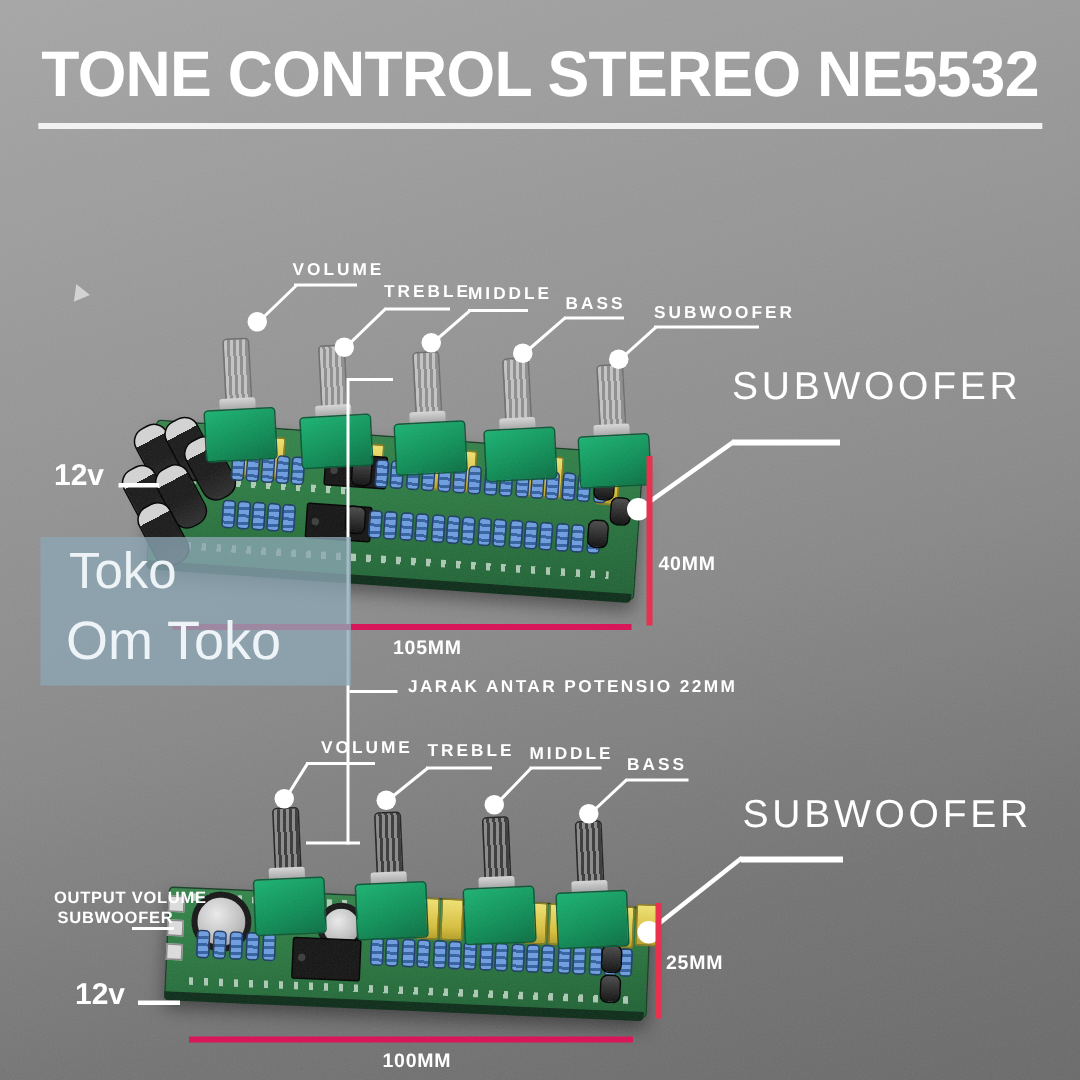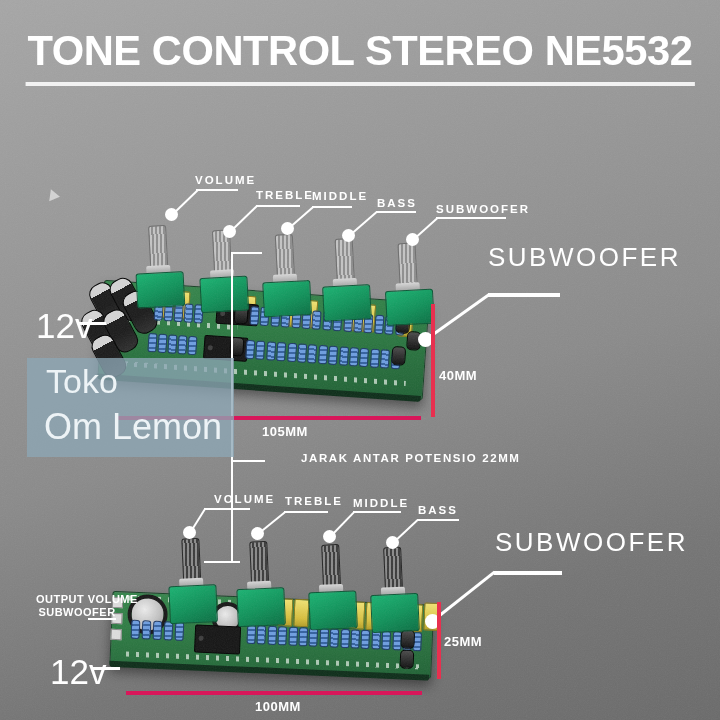--- a/index.html
+++ b/index.html
@@ -19,21 +19,21 @@
   .lbl{z-index:4;color:#fff;font-size:11.5px;font-weight:700;letter-spacing:2px;white-space:nowrap;}
   .hline{z-index:3;height:2px;background:#fff;}
   .hline.thick{height:4px;}
   .dline{z-index:3;height:2px;background:#fff;transform-origin:left center;}
   .dline.thick{height:3px;}
   .ldot{z-index:3;width:13px;height:13px;border-radius:50%;background:#fff;}
   .ldot.big{width:15px;height:15px;}
   .variant{z-index:4;color:#fff;white-space:nowrap;font-weight:400;}
   .variant .l1{font-size:26px;letter-spacing:7px;text-align:center;}
   .variant .l2{font-size:26px;letter-spacing:2.5px;text-align:center;}
-  .supply{z-index:4;color:#fff;font-size:35px;font-weight:400;white-space:nowrap;}
+  .supply{z-index:4;color:#fff;font-size:20px;font-weight:700;white-space:nowrap;}
   .dim-lbl{z-index:4;color:#fff;font-size:13px;font-weight:600;letter-spacing:.5px;white-space:nowrap;}
   .vdim{z-index:3;width:4px;}
   .hdim{z-index:3;height:4px;}
   .out-lbl{z-index:4;color:#fff;font-size:11px;font-weight:700;letter-spacing:.5px;text-align:center;line-height:13px;white-space:nowrap;}
   .note-lbl{z-index:4;color:#fff;font-size:11.5px;font-weight:700;letter-spacing:1.6px;white-space:nowrap;}
   
   .wm-box{z-index:5;background:rgba(141,166,181,.78);}
   .wm-text{z-index:6;color:#edf3f6;white-space:nowrap;}
   
   .board-group{z-index:1;}
@@ -283,30 +283,30 @@
 <div class="abs dline thick" style="left:426px;top:338px;width:78px;transform:rotate(-35.5deg);"></div>
 <div class="abs ldot big" style="left:418px;top:332px;"></div>
 
 <div class="abs supply" style="left:36px;top:306px;">12v</div>
 <div class="abs hline" style="left:79px;top:322px;width:27px;height:3px;"></div>
 
 <div class="abs" style="left:231px;top:252px;width:2px;height:311px;background:#fff;z-index:3;"></div>
 <div class="abs hline" style="left:232px;top:252px;width:30px;"></div>
 <div class="abs hline" style="left:204px;top:561px;width:36px;"></div>
 <div class="abs hline" style="left:233px;top:460px;width:32px;"></div>
-<div class="abs note-lbl" style="left:272px;top:452px;margin-left:29px;">JARAK ANTAR POTENSIO 22MM</div>
+<div class="abs note-lbl" style="left:272px;top:452px;">JARAK ANTAR POTENSIO 22MM</div>
 
 <div class="abs vdim" style="left:431px;top:304px;height:113px;background:#e8304f;"></div>
 <div class="abs dim-lbl" style="left:439px;top:368px;">40MM</div>
 <div class="abs hdim" style="left:115px;top:416px;width:306px;background:#d8175a;"></div>
 <div class="abs dim-lbl" style="left:262px;top:424px;">105MM</div>
 
 <div class="abs wm-box" style="left:27px;top:358px;width:207px;height:99px;"></div>
 <div class="abs wm-text" style="left:46px;top:362px;font-size:34px;">Toko</div>
-<div class="abs wm-text" style="left:44px;top:406px;font-size:36px;">Om Lemon</div>
+<div class="abs wm-text" style="left:44px;top:406px;font-size:36px;">Om Toko</div>
 
 <div class="abs lbl" style="left:214px;top:493px;">VOLUME</div>
 <div class="abs hline" style="left:204px;top:508px;width:46px;"></div>
 <div class="abs dline" style="left:190px;top:532px;width:28px;transform:rotate(-58deg);"></div>
 <div class="abs ldot" style="left:183px;top:526px;"></div>
 
 <div class="abs lbl" style="left:285px;top:495px;">TREBLE</div>
 <div class="abs hline" style="left:284px;top:511px;width:44px;"></div>
 <div class="abs dline" style="left:258px;top:533px;width:35px;transform:rotate(-39deg);"></div>
 <div class="abs ldot" style="left:251px;top:527px;"></div>

